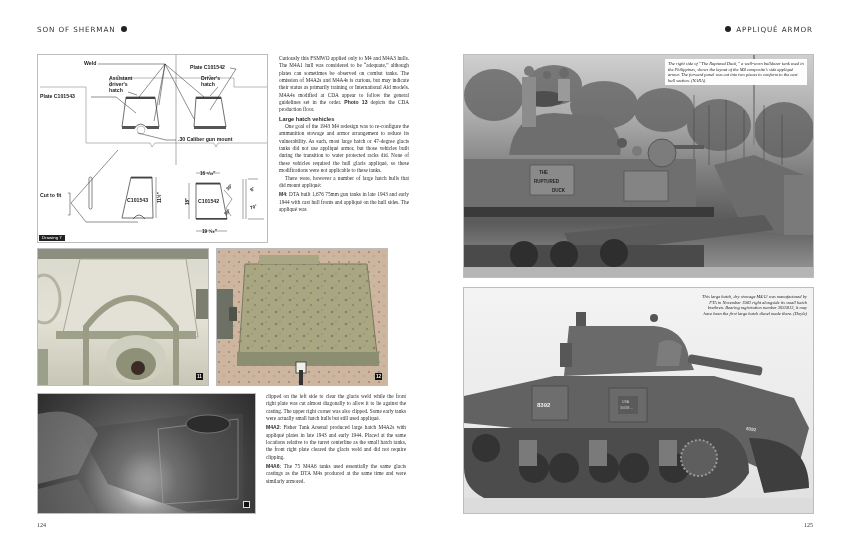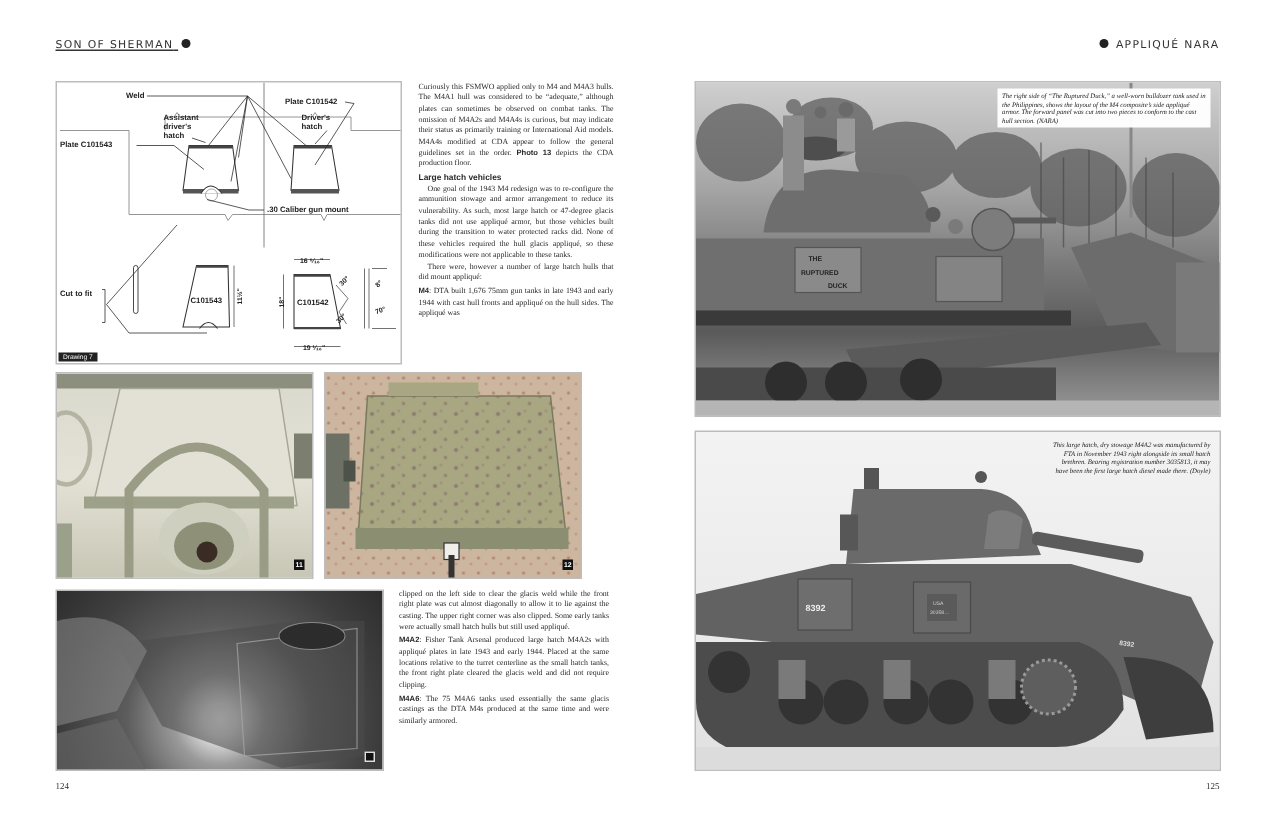--- a/index.html
+++ b/index.html
@@ -18,21 +18,21 @@
   .photo-num { position: absolute; width: 7px; height: 7px; background: #111; color: #fff; font-family: "Liberation Sans", sans-serif; font-size: 4.6px; font-weight: bold; text-align: center; line-height: 7px; }
   .caption { font-family: "Liberation Serif", serif; font-style: italic; font-size: 4.5px; line-height: 5.6px; color: #222; }
   .page-num { font-family: "Liberation Serif", serif; font-size: 6px; color: #333; top: 522px; }
   .lbl { font-family: "Liberation Sans", sans-serif; font-size: 5.2px; font-weight: bold; fill: #222; }
   .dim { font-family: "Liberation Sans", sans-serif; font-size: 4.6px; font-weight: bold; fill: #222; }
   .drawing-tag { position: absolute; left: 1px; bottom: 1px; background: #222; color: #fff; font-family: "Liberation Sans", sans-serif; font-size: 4.4px; padding: 0 3px; line-height: 6px; }
 </style>
 </head>
 <body>
 
-<div class="abs running-head" style="left:37px;text-decoration:underline;">
+<div class="abs running-head" style="left:37px;">
   <span>SON OF SHERMAN</span>
   <span class="bullet"></span>
 </div>
 
 <div class="abs frame" style="left:37px; top:54px; width:231px; height:189px; background:#fff;">
   <svg width="231" height="189" viewBox="0 0 231 189">
 
     <polyline points="72,23 78,23 80,20 82,23 170,23 172,20 174,23 196,23 196,32 232,32" fill="none" stroke="#8a8a8a" stroke-width="0.6"></polyline>
     <polyline points="2,32 48,32 48,88 112,88 114,92 117,88 176,88 178,92 180,88 232,88" fill="none" stroke="#8a8a8a" stroke-width="0.6"></polyline>
     <line x1="72" y1="23" x2="72" y2="32" stroke="#8a8a8a" stroke-width="0.6"></line>
@@ -177,21 +177,21 @@
 <div class="abs body-text" style="left:266px; top:393px; width:140px;">
   <p class="noind">clipped on the left side to clear the glacis weld while the front right plate was cut almost diagonally to allow it to lie against the casting. The upper right corner was also clipped. Some early tanks were actually small hatch hulls but still used appliqué.</p>
   <p class="noind gap"><b>M4A2</b><span>: Fisher Tank Arsenal produced large hatch M4A2s with appliqué plates in late 1943 and early 1944. Placed at the same locations relative to the turret centerline as the small hatch tanks, the front right plate cleared the glacis weld and did not require clipping.</span></p>
   <p class="noind gap"><b>M4A6</b><span>: The 75 M4A6 tanks used essentially the same glacis castings as the DTA M4s produced at the same time and were similarly armored.</span></p>
 </div>
 
 <div class="abs page-num" style="left:37px;">124</div>
 
 <div class="abs running-head" style="right:37px;">
   <span class="bullet"></span>
-  <span>APPLIQUÉ NARA</span>
+  <span>APPLIQUÉ ARMOR</span>
 </div>
 
 <div class="abs frame" style="left:463px; top:54px; width:351px; height:224px; background:linear-gradient(180deg,#cfcfcf 0%,#a8a8a8 30%,#7a7a7a 55%,#5a5a5a 75%,#9a9a9a 100%);">
   <svg width="351" height="224" viewBox="0 0 351 224">
 
     <g fill="#5e5e5e" opacity="0.75">
       <ellipse cx="30" cy="40" rx="30" ry="26"></ellipse>
       <ellipse cx="90" cy="30" rx="28" ry="20"></ellipse>
       <ellipse cx="140" cy="50" rx="34" ry="24"></ellipse>
       <ellipse cx="200" cy="55" rx="30" ry="22"></ellipse>

